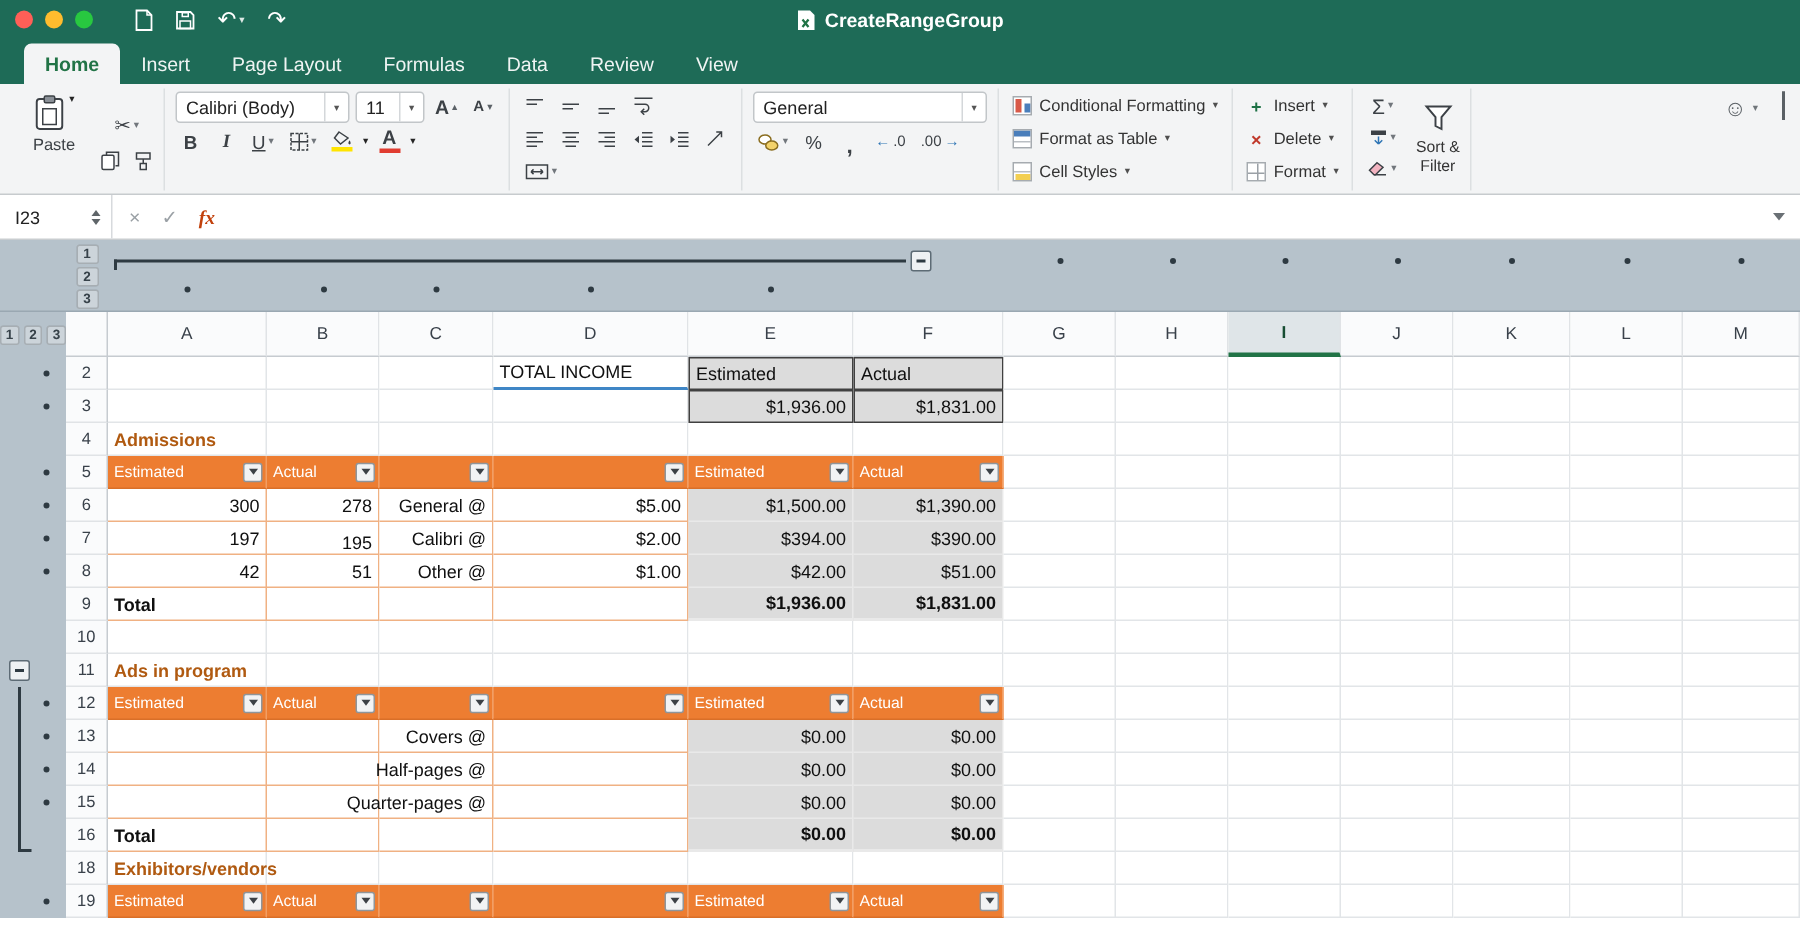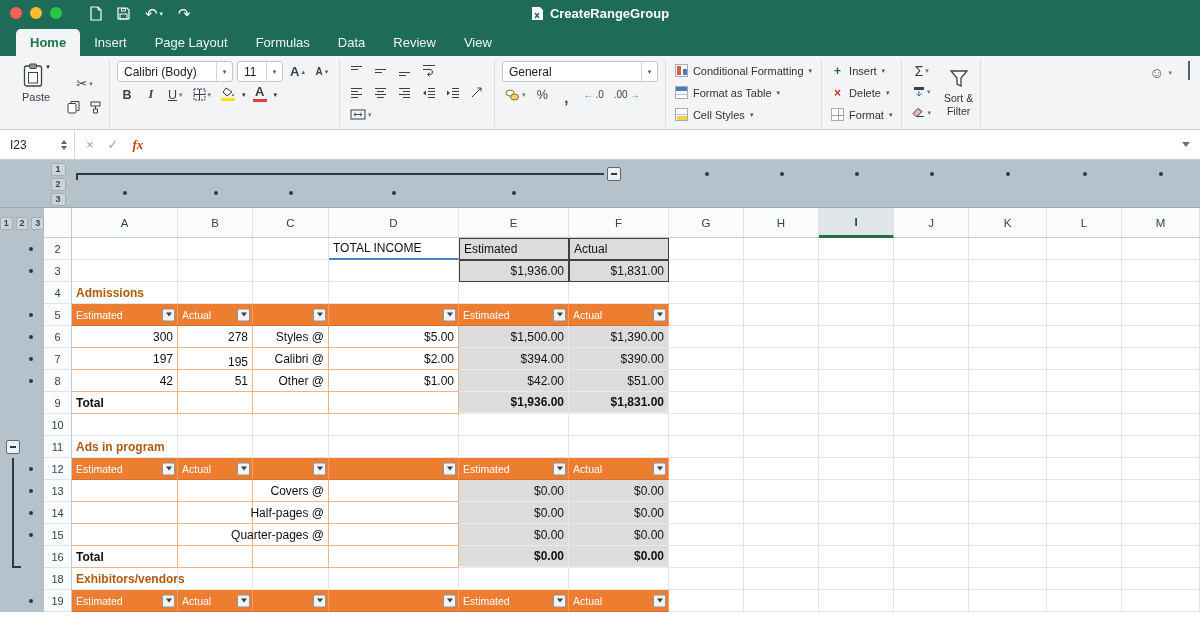--- a/index.html
+++ b/index.html
@@ -608,21 +608,21 @@
           <div class="rdot"></div>
         </div>
         <div class="rn">6</div>
         <div class="cell tcell num" style="width: 106px;">
           <span class="cv">300</span>
         </div>
         <div class="cell tcell num" style="width: 75px;">
           <span class="cv">278</span>
         </div>
         <div class="cell tcell num" style="width: 76px;">
-          <span class="cv">Styles @</span>
+          <span class="cv">General @</span>
         </div>
         <div class="cell tcell num" style="width: 130px;">
           <span class="cv">$5.00</span>
         </div>
         <div class="cell tcell num gray" style="width: 110px;">
           <span class="cv">$1,500.00</span>
         </div>
         <div class="cell tcell num gray" style="width: 100px;">
           <span class="cv">$1,390.00</span>
         </div>

